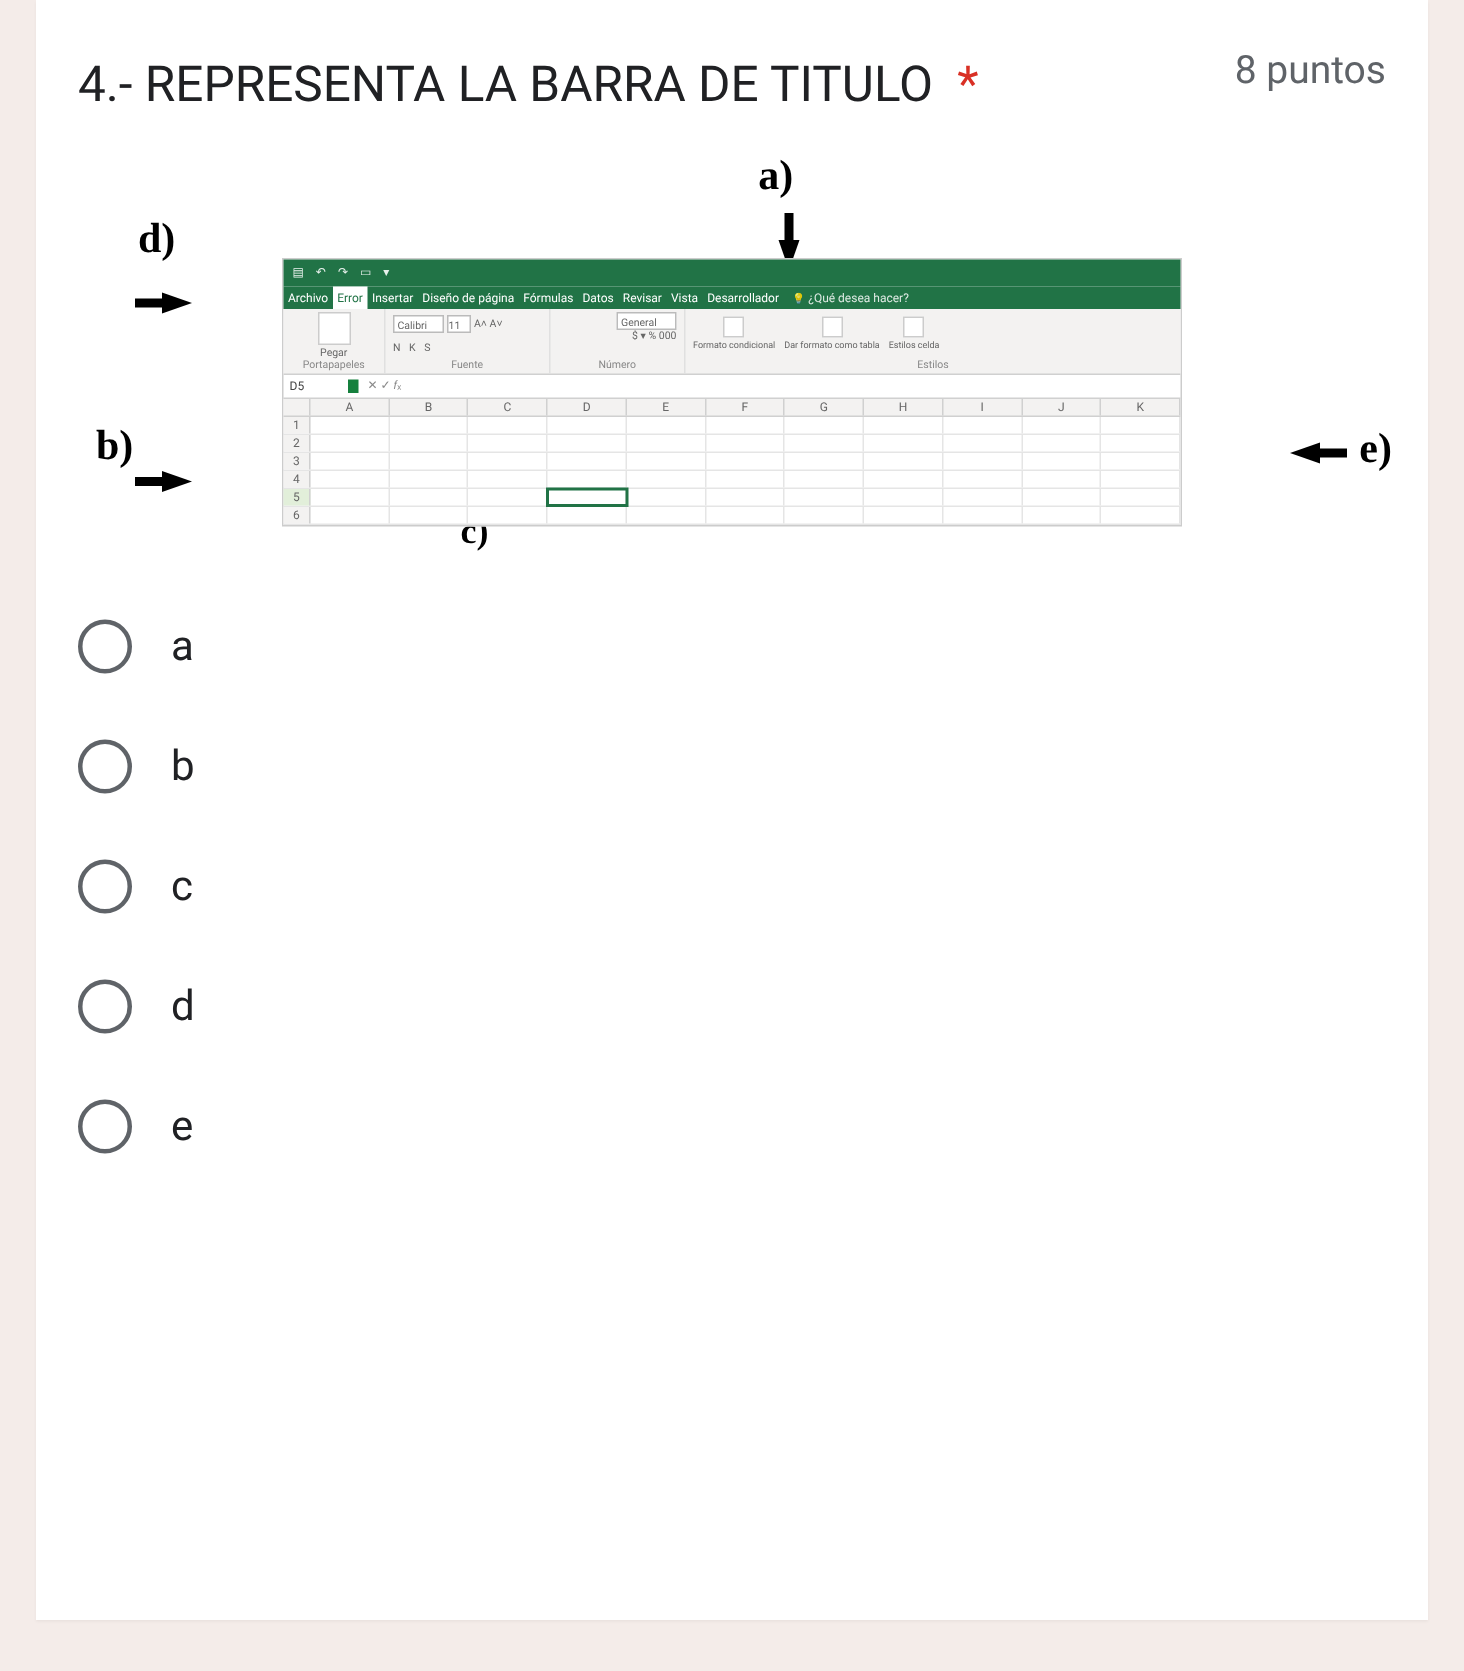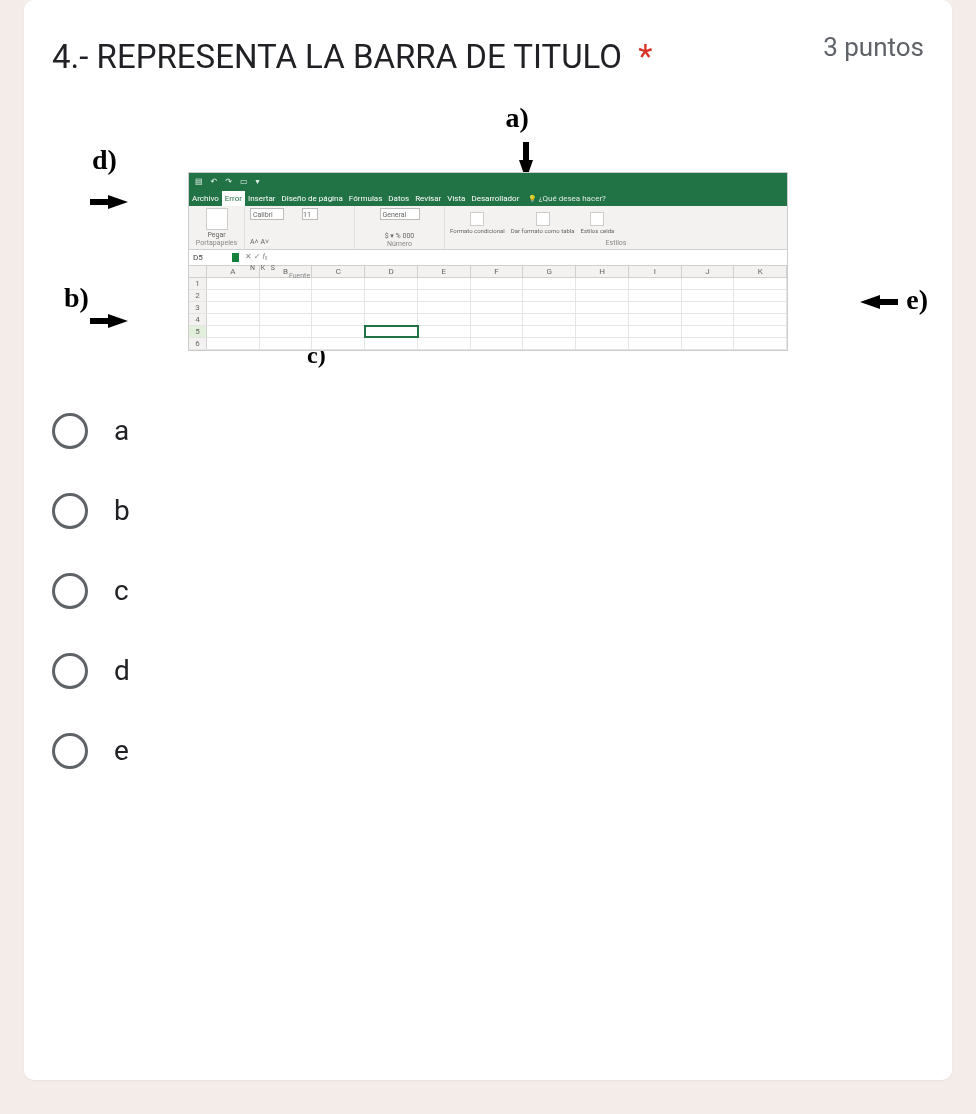--- a/index.html
+++ b/index.html
@@ -5,21 +5,21 @@
   * { box-sizing: border-box; }
   body {
     margin: 0;
     background: #f4ece9;
     font-family: Roboto, Arial, sans-serif;
     color: #202124;
     padding: 0;
   }
   .card {
     background: #fff;
-    border-radius: 10px;
+    border-radius: 0;
     margin: 0 24px 24px 24px;
     padding: 32px 28px 40px 28px;
     min-height: 1080px;
     box-shadow: 0 1px 2px rgba(0,0,0,0.05);
   }
   .q-header { display: flex; align-items: flex-start; }
   .q-title {
     font-size: 33px;
     line-height: 1.5;
     flex: 1;
@@ -141,21 +141,21 @@
 </head>
 <body>
 
 <div class="card">
 
   <div class="q-header">
     <div class="q-title">
       <span>4.- REPRESENTA LA BARRA DE TITULO</span>
       <span class="req">*</span>
     </div>
-    <div class="points">3 puntos</div>
+    <div class="points">8 puntos</div>
   </div>
 
   <div class="image-wrap">
 
     <div class="lbl" style="top:-70px; left:52%;">a)</div>
     <div class="arrow-down" style="top:-12px; left:53.5%;"></div>
 
     <div class="lbl" style="top:-28px; left:40px;">d)</div>
     <div class="arrow-right" style="top:23px; left:56px;"></div>
 
@@ -183,38 +183,38 @@
         <div class="tab">Insertar</div>
         <div class="tab">Diseño de página</div>
         <div class="tab">Fórmulas</div>
         <div class="tab">Datos</div>
         <div class="tab">Revisar</div>
         <div class="tab">Vista</div>
         <div class="tab">Desarrollador</div>
         <div class="tell">¿Qué desea hacer?</div>
       </div>
       <div class="ribbon">
-        <div class="grp" style="width:56px">
+        <div class="grp" style="width:68px">
           <div class="body" style="flex-direction:column;gap:1px">
             <span class="ico big"></span>
             <span>Pegar</span>
           </div>
           <div class="name">Portapapeles</div>
         </div>
         <div class="grp" style="width:110px">
-          <div class="body" style="flex-wrap:wrap;gap:18px">
+          <div class="body" style="flex-wrap:wrap;gap:2px">
             <span class="fontbox">Calibri</span>
             <span class="sizebox">11</span>
             <span style="font-size:7px">A˄ A˅</span>
             <span style="width:100%;font-size:7px;letter-spacing:2px">N  K  S</span>
           </div>
           <div class="name">Fuente</div>
         </div>
         <div class="grp" style="width:90px">
-          <div class="body" style="flex-direction:column;align-items:center;gap:12px">
+          <div class="body" style="flex-direction:column;align-items:flex-end;gap:0">
             <span class="generalbox">General</span>
             <span style="font-size:7px">$  ▾  %  000</span>
           </div>
           <div class="name">Número</div>
         </div>
         <div class="grp" style="flex:1;border-right:none">
           <div class="body" style="gap:6px;font-size:6px;line-height:1.1">
             <div style="text-align:center"><span class="ico"></span><br><span>Formato condicional</span></div>
             <div style="text-align:center"><span class="ico"></span><br><span>Dar formato como tabla</span></div>
             <div style="text-align:center"><span class="ico"></span><br><span>Estilos celda</span></div>

